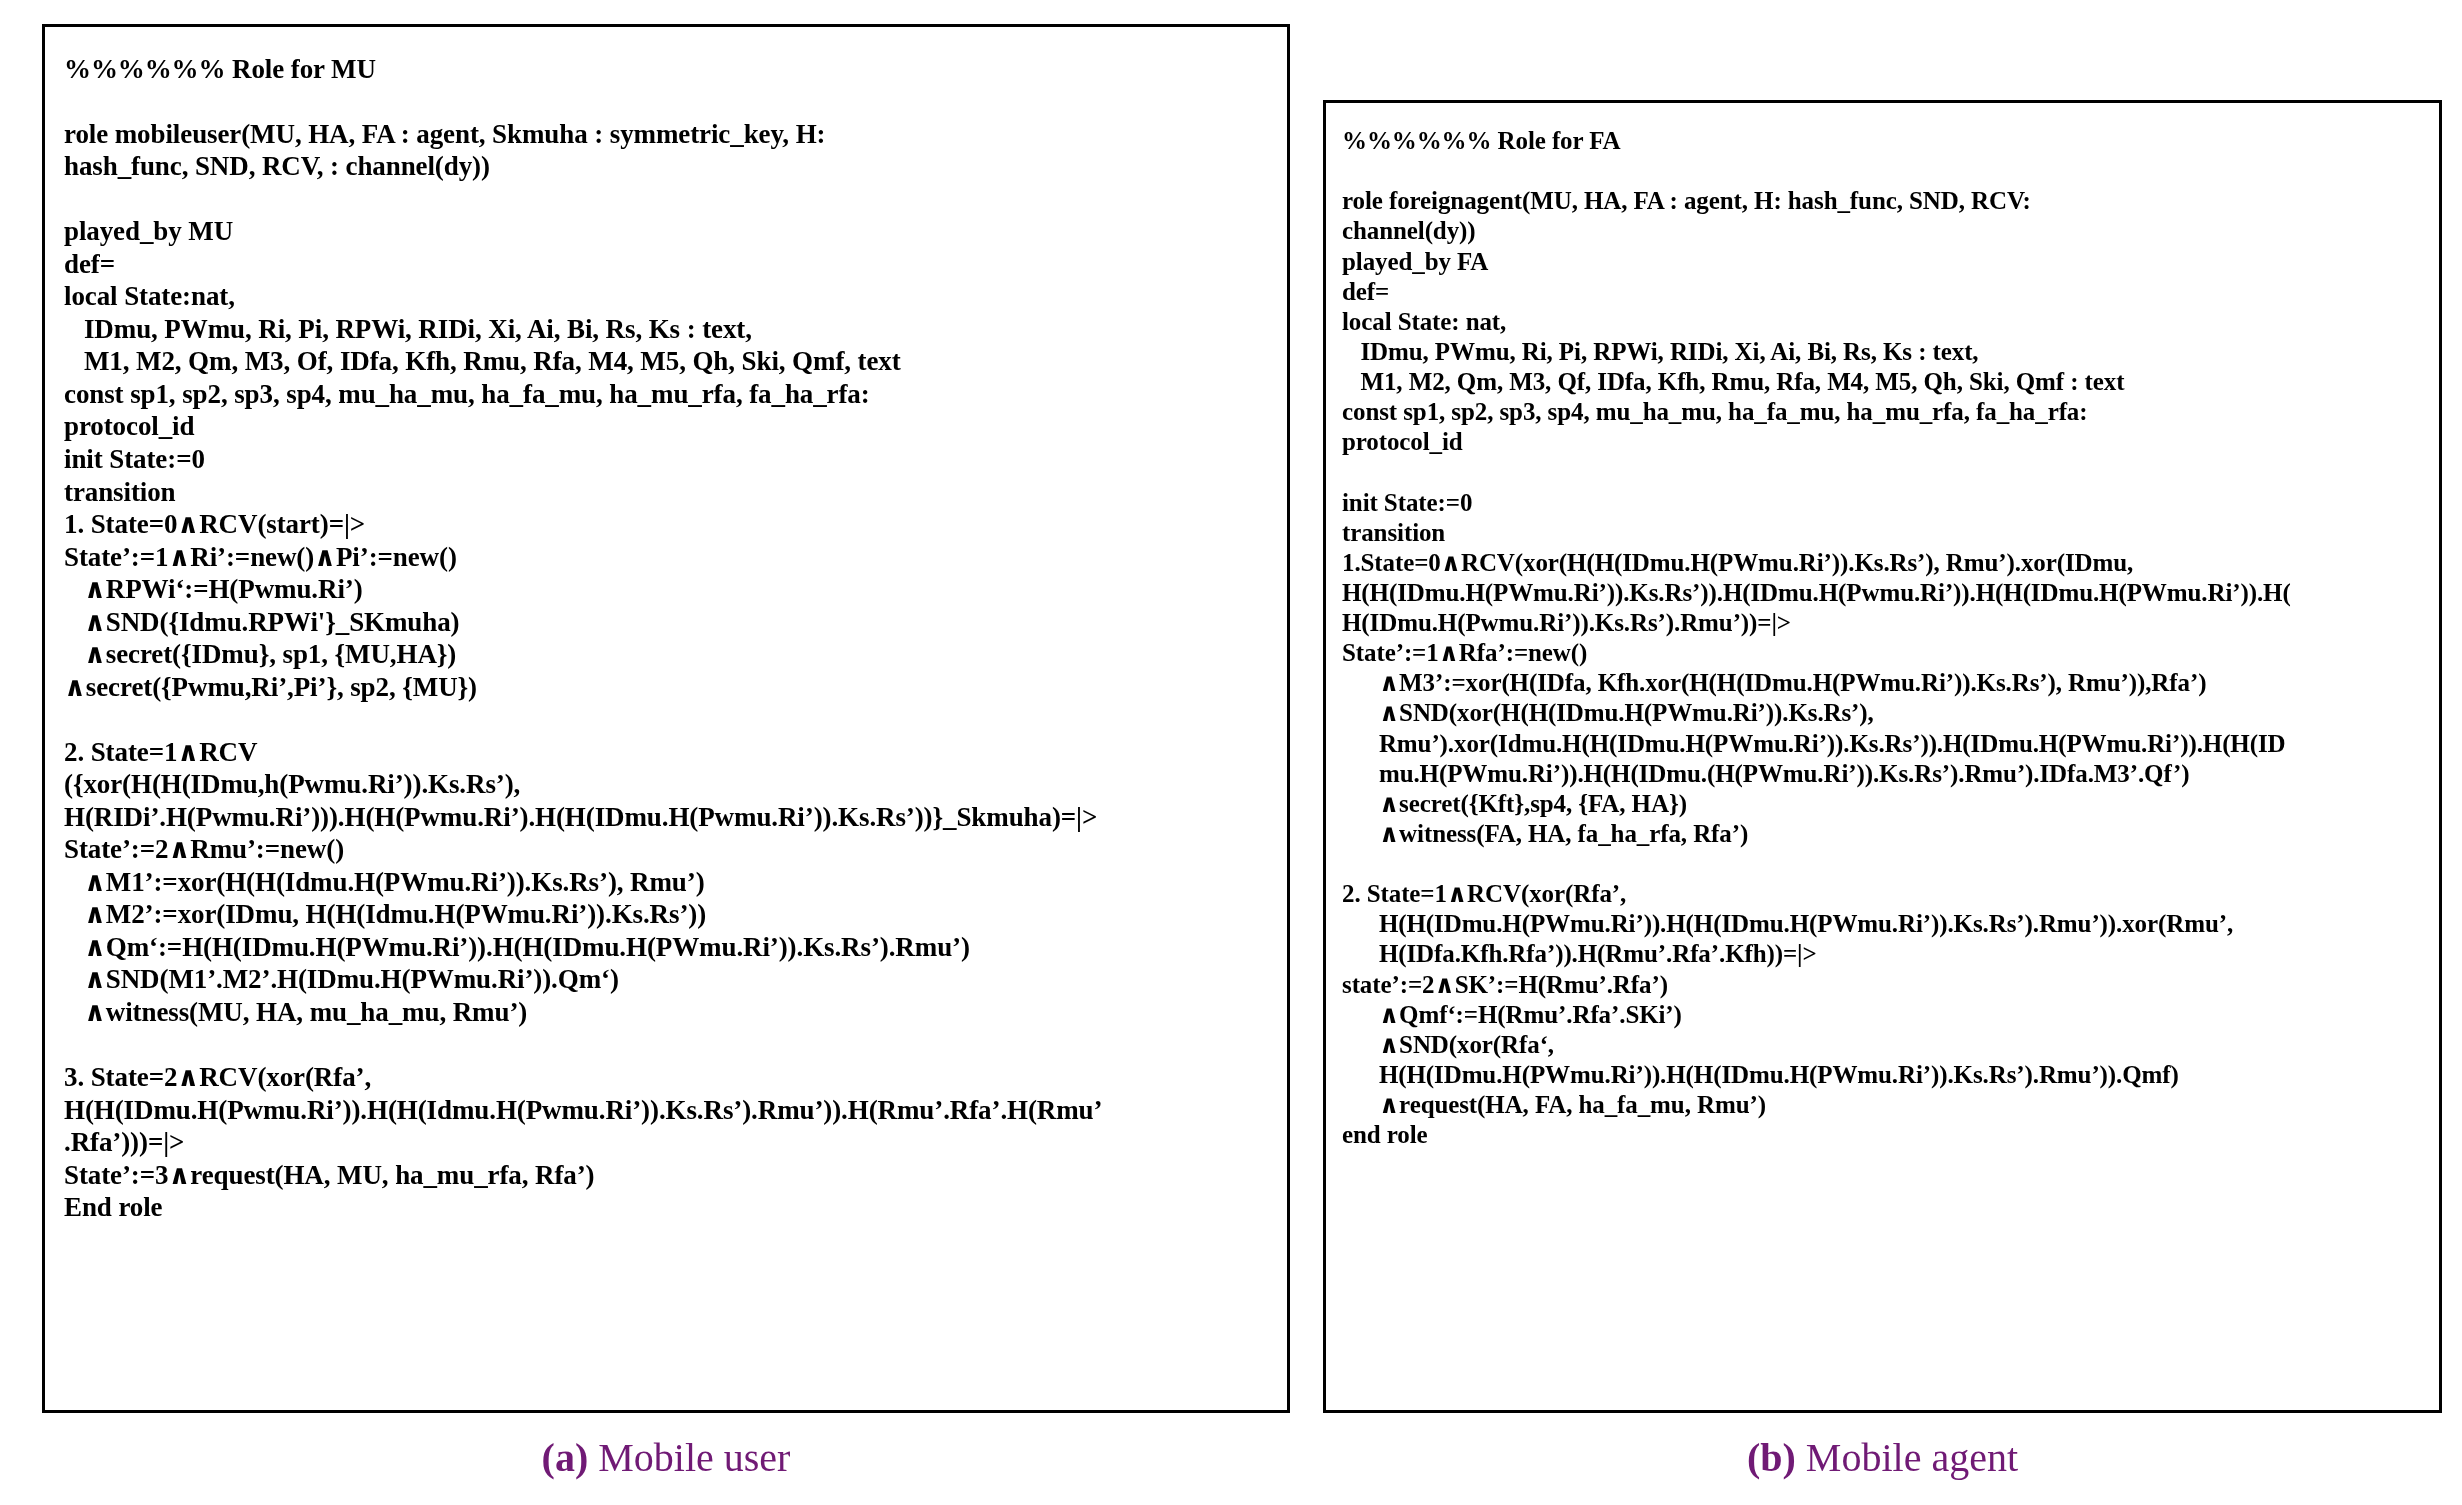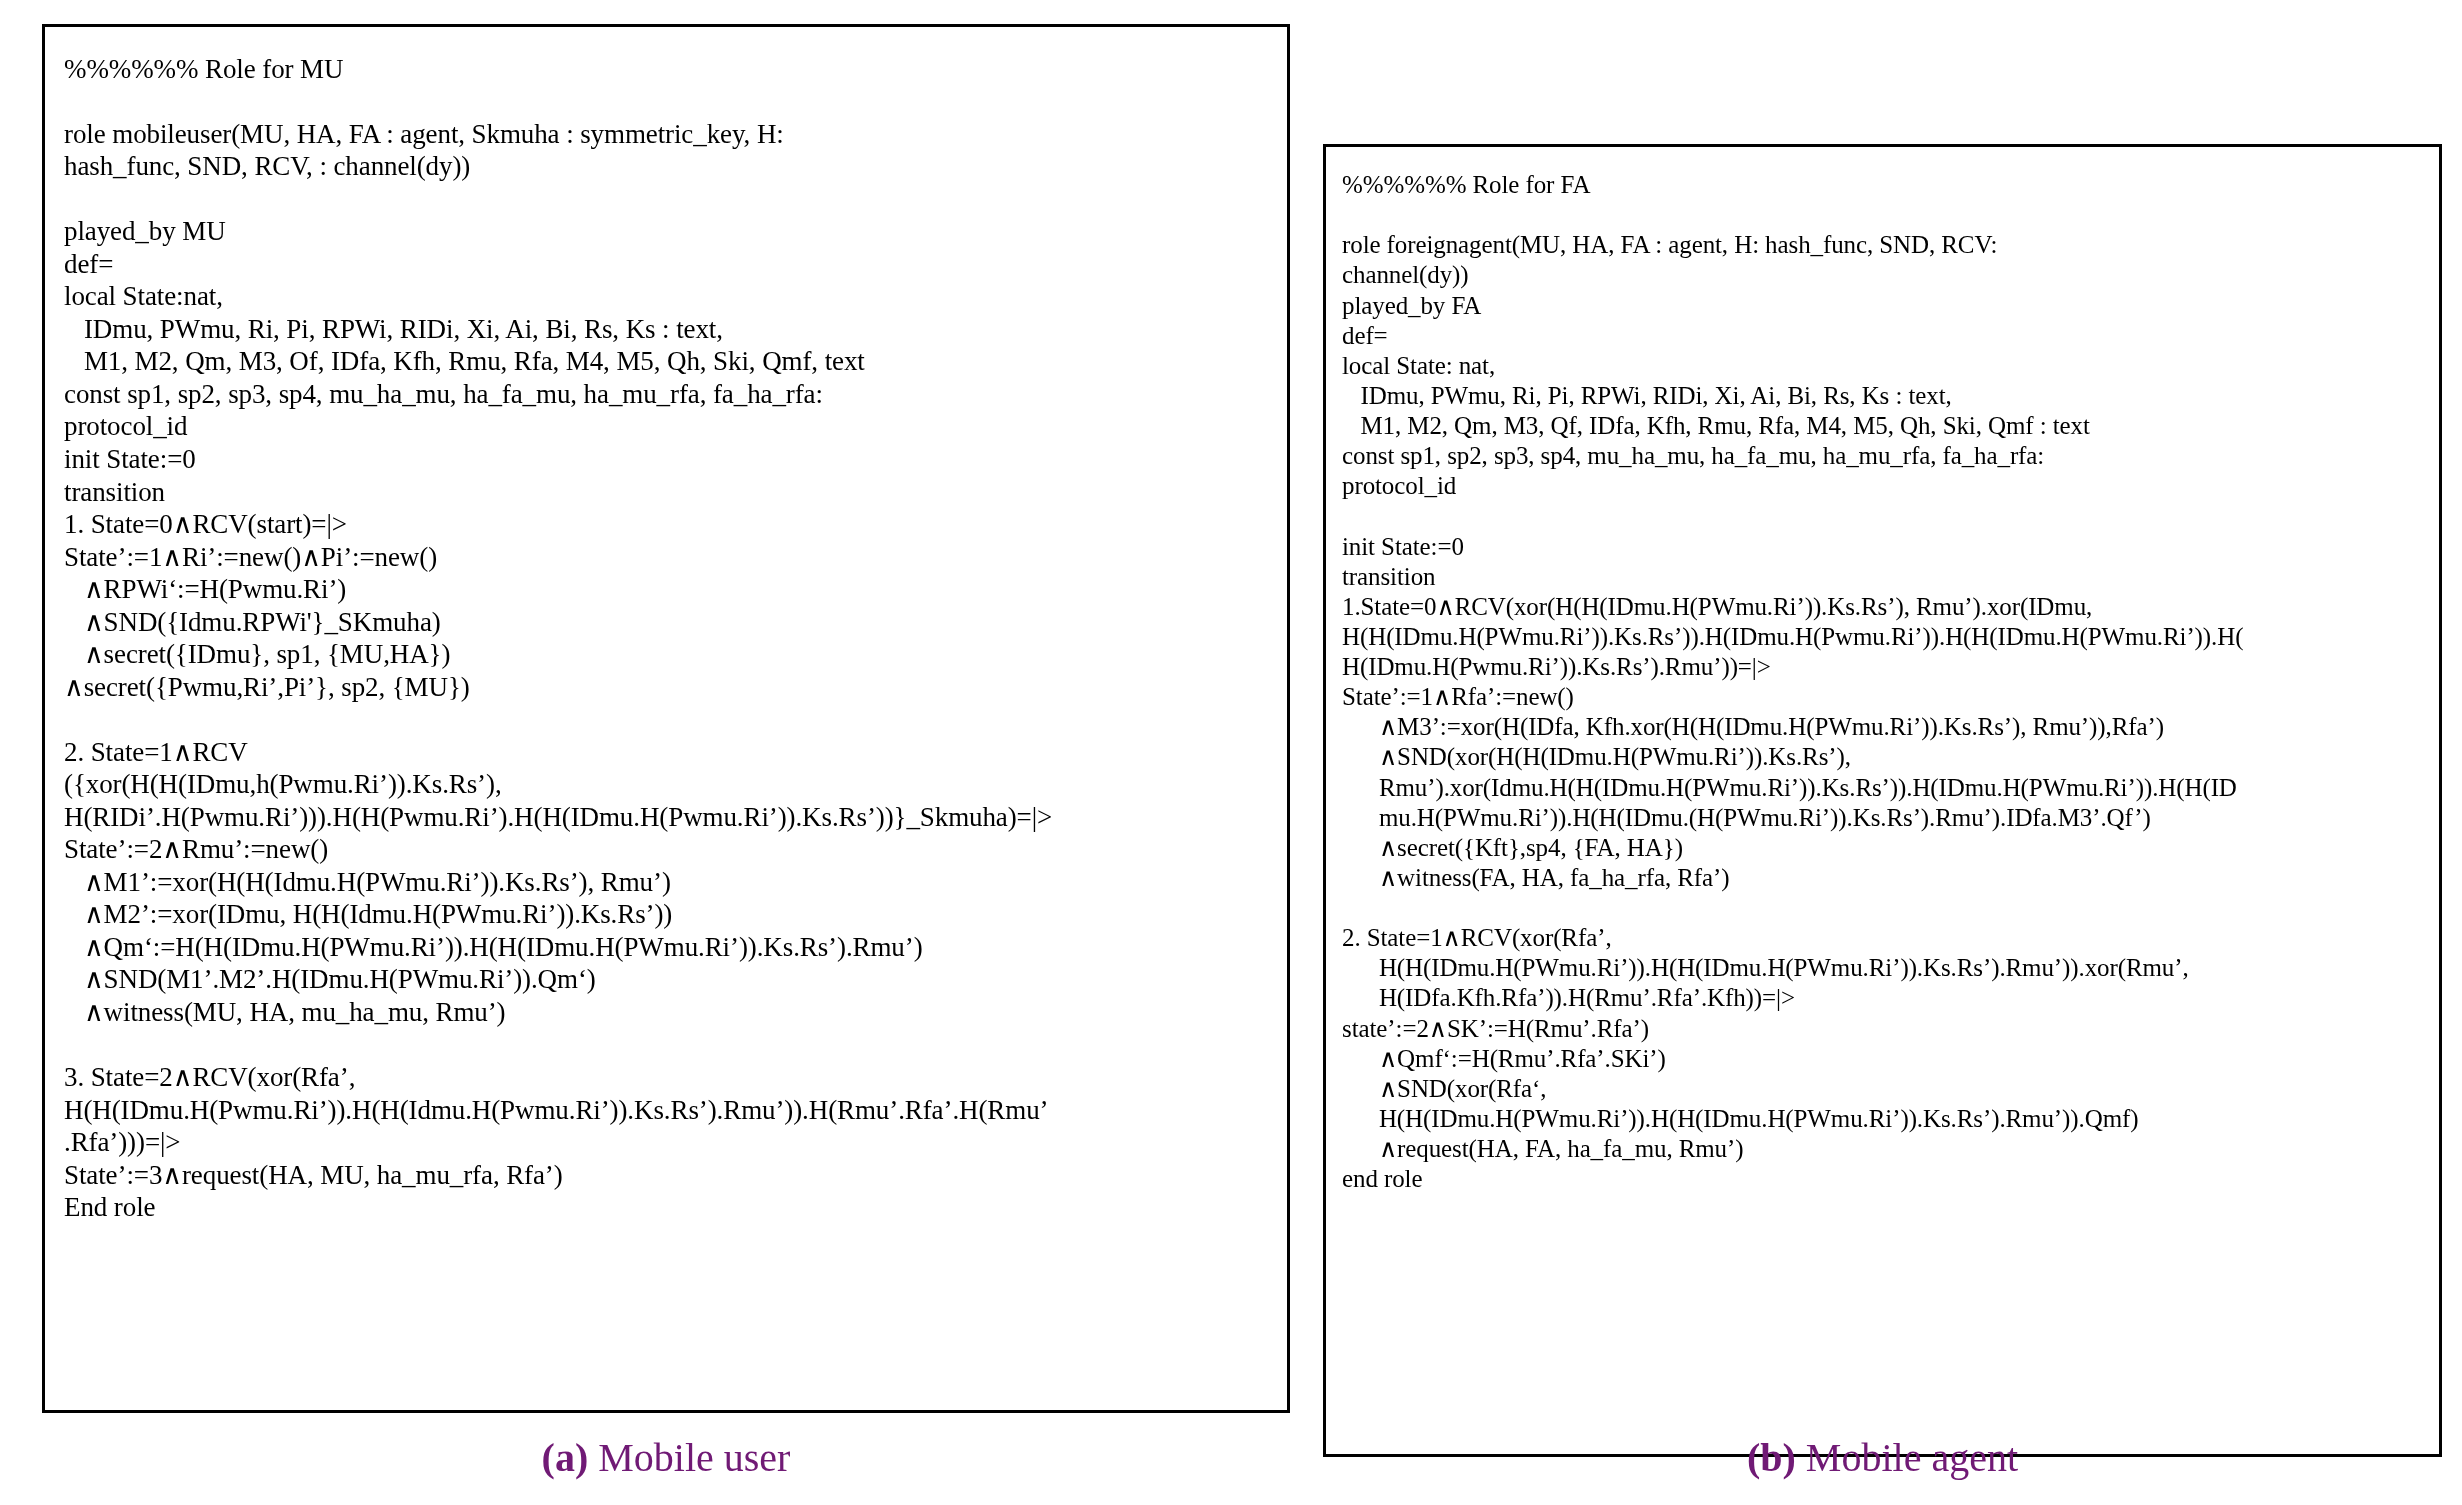--- a/index.html
+++ b/index.html
@@ -41,28 +41,28 @@
   .panel-b {
     position: absolute;
     left: 1323px;
     top: 100px;
     width: 1119px;
     height: 1313px;
     border: 3.4px solid #000000;
     background: #ffffff;
     box-sizing: border-box;
     padding: 23px 12px 4px 16px;
-    margin-top: 44px;
   }
 
   .code-block {
     white-space: pre-wrap;
     font-family: "Liberation Serif", "DejaVu Serif", serif;
     line-height: 1.205;
     letter-spacing: -0.1px;
+    font-weight: bold;
   }
   .panel-a .code-block {
     font-size: 27px;
   }
   .panel-b .code-block {
     font-size: 25px;
   }
 
   .code-line {
     display: block;

